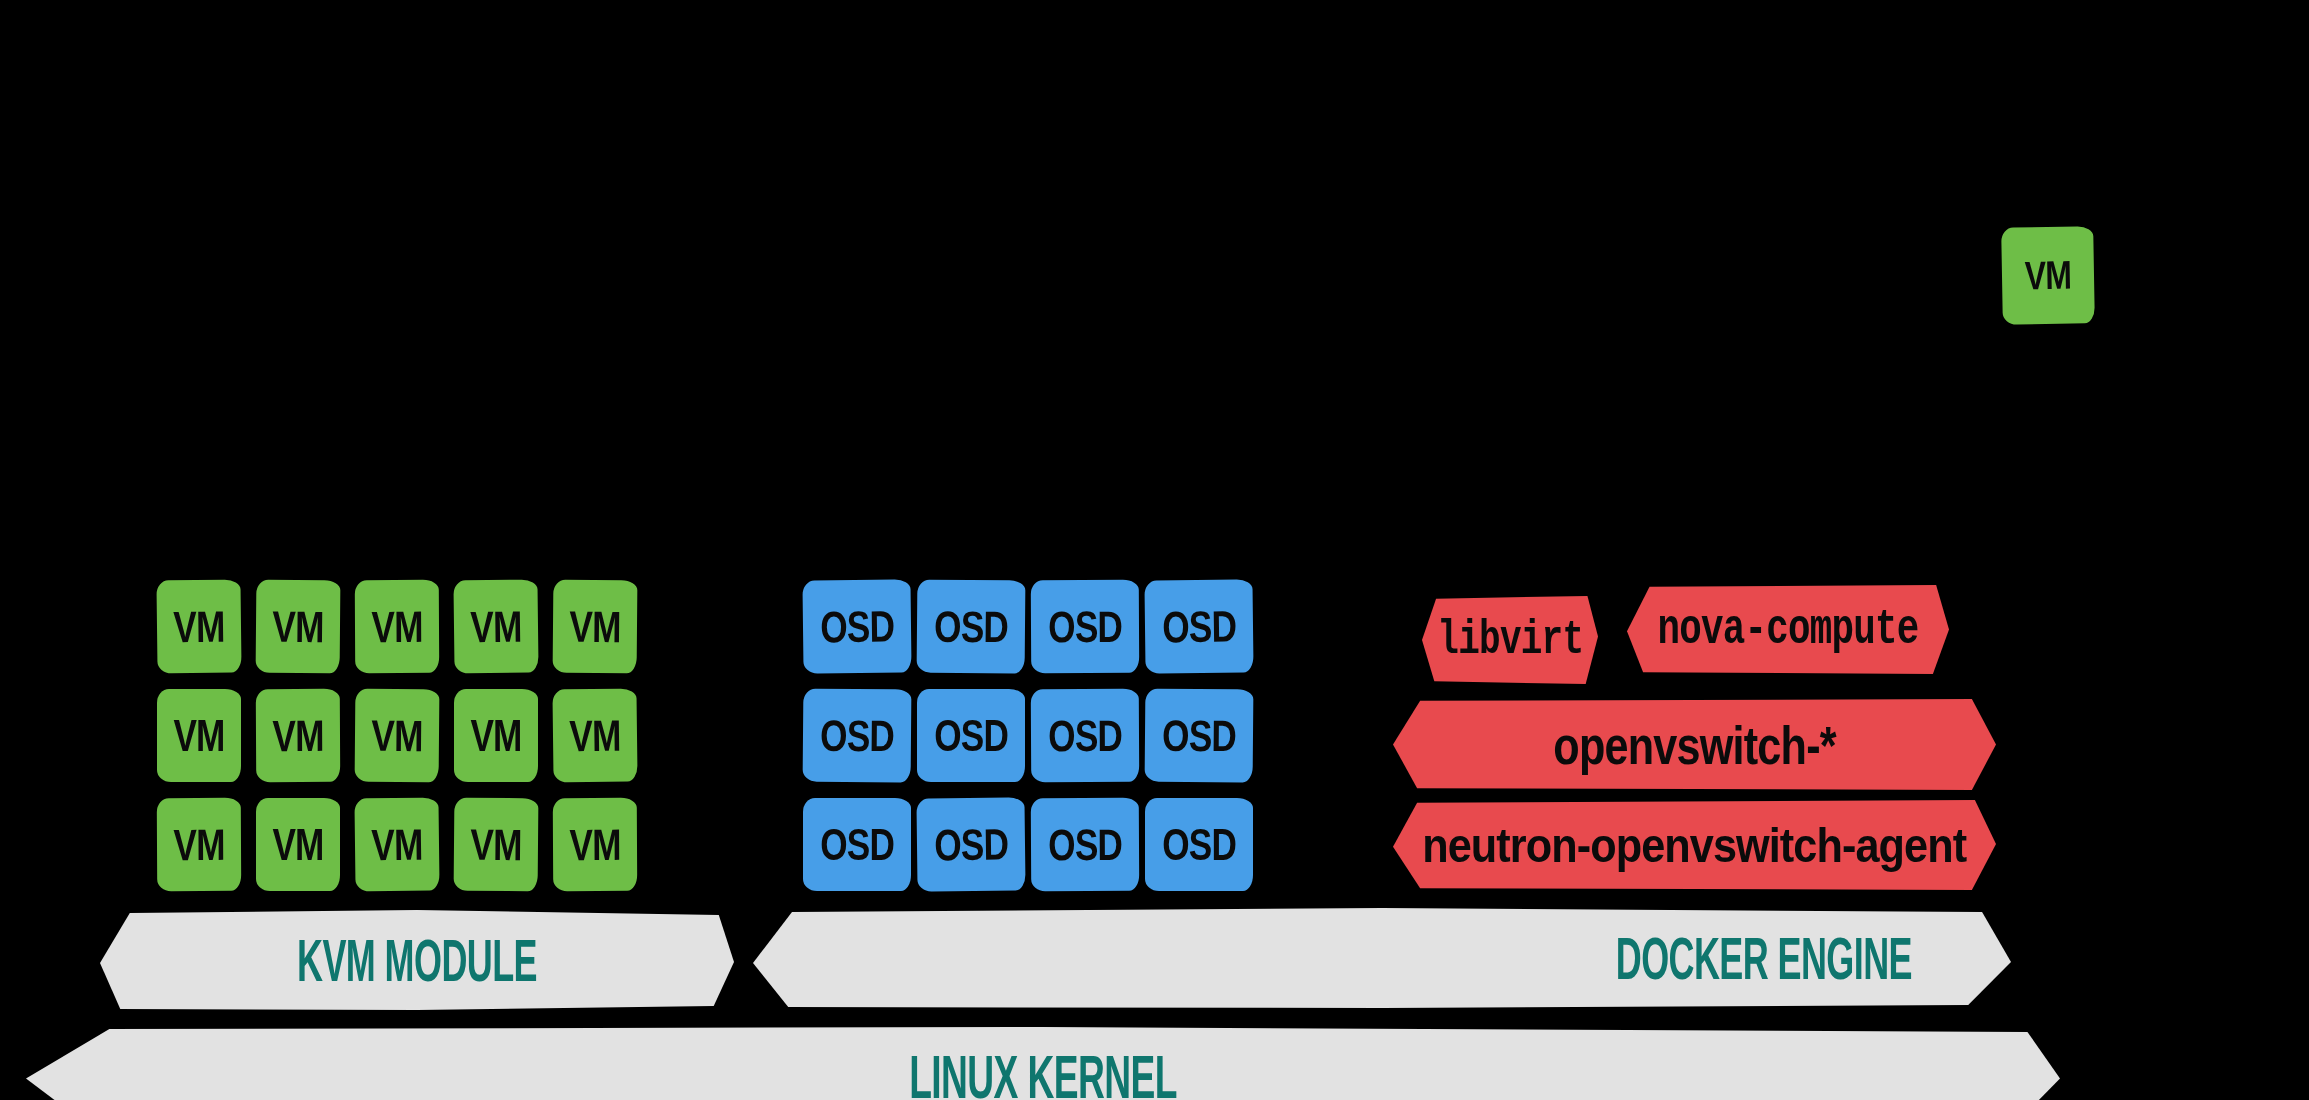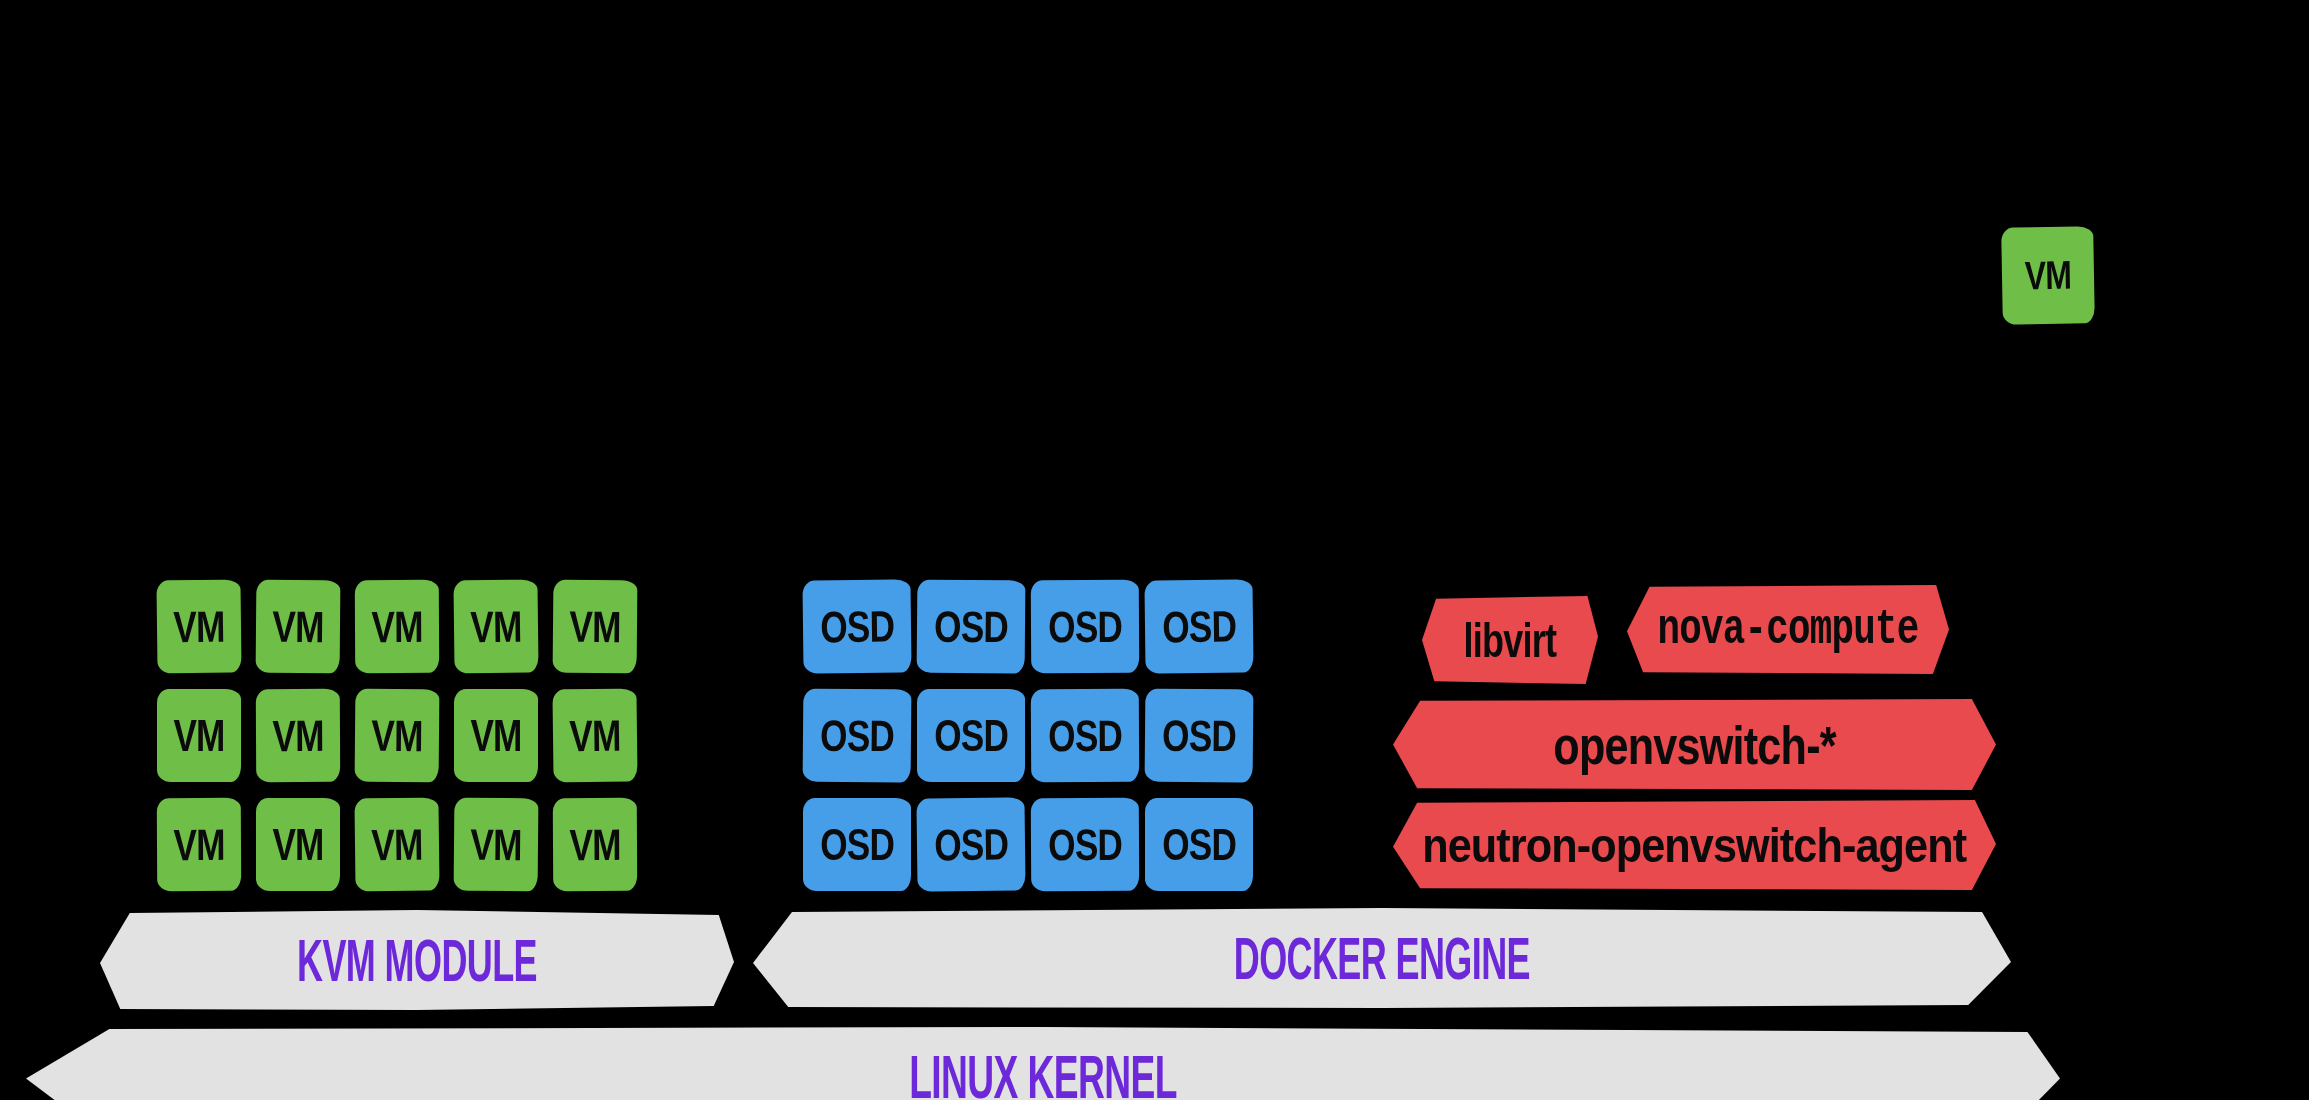--- a/index.html
+++ b/index.html
@@ -26,41 +26,41 @@
   .cell-label{font-size:44px;transform:scaleX(0.8);white-space:nowrap;letter-spacing:-1px;}
   .floating-vm{left:2002px;top:192px;width:92px;height:97px;transform:rotate(-1deg);}
   .floating-vm .cell-label{font-size:40px;}
   
   .svc{
     background:#E84A4E;color:#0b0b0b;
     display:flex;align-items:center;justify-content:center;
   }
   .svc-label{white-space:nowrap;letter-spacing:-1px;}
   .svc-libvirt{left:1422px;top:561px;width:176px;height:88px;
-    clip-path:polygon(0% 50%,8% 3%,94% 0%,100% 46%,93% 100%,7% 97%);}
+    clip-path:polygon(0% 50%,8% 3%,94% 0%,100% 46%,93% 100%,7% 97%);font-family:Liberation Mono, monospace;}
   .svc-libvirt .svc-label{font-size:48px;transform:scaleX(0.75);}
   .svc-nova{left:1627px;top:550px;width:322px;height:89px;
     clip-path:polygon(0% 52%,7% 2%,96% 0%,100% 50%,95% 100%,5% 98%);font-family:Liberation Mono, monospace;}
   .svc-nova .svc-label{font-size:50px;transform:scaleX(0.75);}
   .svc-ovs{left:1393px;top:664px;width:603px;height:91px;
     clip-path:polygon(0% 50%,4.5% 2%,96% 0%,100% 50%,96% 100%,4% 98%);justify-content:center;}
   .svc-ovs .svc-label{font-size:54px;transform:scaleX(0.8);}
   .svc-neutron{left:1393px;top:765px;width:603px;height:90px;
     clip-path:polygon(0% 52%,4% 3%,96.5% 0%,100% 49%,96% 100%,4.5% 98%);}
   .svc-neutron .svc-label{font-size:48px;transform:scaleX(0.9);}
   
   .banner{
-    background:#E2E2E2;color:#6d28d9;
+    background:#E2E2E2;color:#0f766e;
     display:flex;align-items:center;justify-content:center;
   }
   .banner-label{font-size:60px;transform:scaleX(0.6);white-space:nowrap;letter-spacing:-1px;}
   .banner-kvm{left:100px;top:875px;width:634px;height:100px;
     clip-path:polygon(0% 53%,4.7% 3%,50% 0%,97.6% 5%,100% 52%,96.8% 96%,50% 100%,3.2% 99%);}
   .banner-docker{left:753px;top:873px;width:1258px;height:100px;
-    clip-path:polygon(0% 55%,3.1% 4%,50% 0%,97.7% 4%,100% 54%,96.6% 97%,50% 100%,2.8% 99%);}
+    clip-path:polygon(0% 55%,3.1% 4%,50% 0%,97.7% 4%,100% 54%,96.6% 97%,50% 100%,2.8% 99%);justify-content:flex-end;}
   .banner-kernel{left:26px;top:992px;width:2034px;height:99px;
     clip-path:polygon(0% 52%,4.1% 2%,50% 0%,98.4% 5%,100% 52%,97.8% 98%,50% 100%,3.1% 100%);align-items:center;}
   .banner-kernel .banner-label{font-size:62px;}
 </style>
 </head>
 <body>
 
 <div class="canvas">
 
   <div class="abs cell vm-cell floating-vm">

